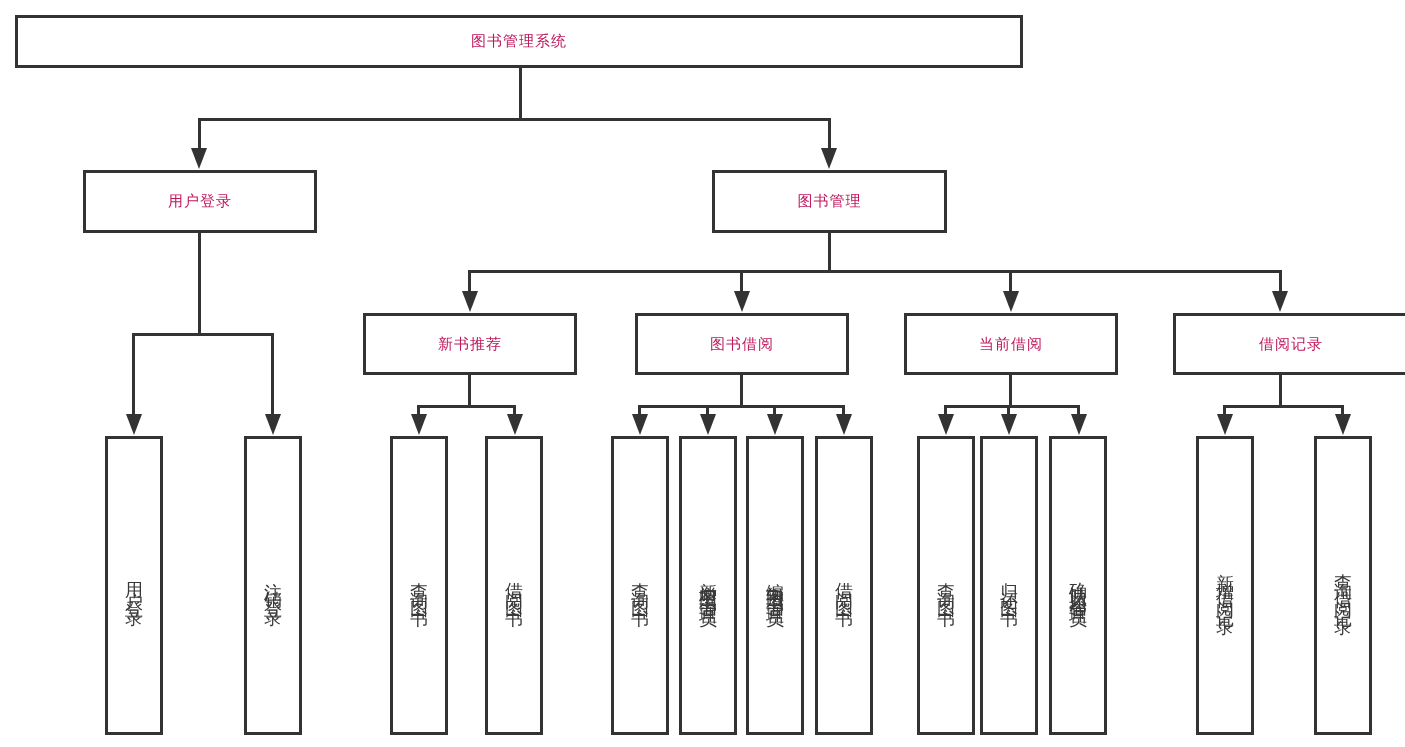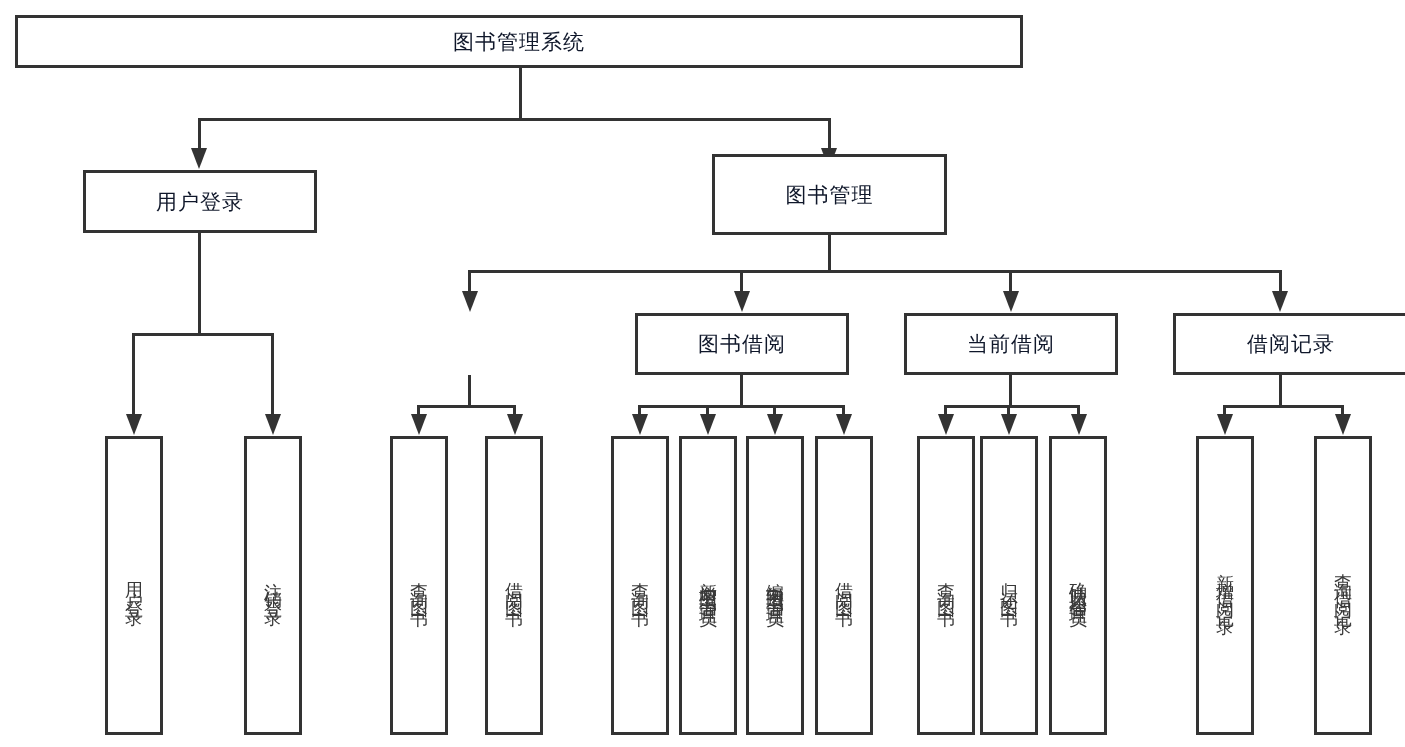--- a/index.html
+++ b/index.html
@@ -13,21 +13,21 @@
   }
   .box{
     position:absolute;
     box-sizing:border-box;
     border:3px solid #333333;
     background:#ffffff;
     display:flex;
     align-items:center;
     justify-content:center;
   }
-  .hbox{font-size:21px;letter-spacing:1px;color:#0f172a;}
+  .hbox{font-size:15px;letter-spacing:1px;color:#be185d;}
   .leafbox{width:58px;top:436px;height:299px;}
   .leafbox .vtext{
     writing-mode:vertical-rl;
     text-orientation:mixed;
     font-size:18px;
     letter-spacing:9px;
     color:#383838;
     line-height:1;
   }
   .ln{position:absolute;background:#333333;}
@@ -58,21 +58,21 @@
   <div class="ln" style="left:519px;top:68px;width:3px;height:52px;"></div>
   <div class="ln" style="left:198px;top:118px;width:633px;height:3px;"></div>
   <div class="ln" style="left:198px;top:118px;width:3px;height:31px;"></div>
   <div class="ln" style="left:828px;top:118px;width:3px;height:31px;"></div>
   <div class="ar" style="left:191px;top:148px;"></div>
   <div class="ar" style="left:821px;top:148px;"></div>
 
   <div class="box hbox" style="left:83px;top:170px;width:234px;height:63px;">
     <span>用户登录</span>
   </div>
-  <div class="box hbox" style="left:712px;top:154px;width:235px;height:81px;">
+  <div class="box hbox" style="left:712px;top:170px;width:235px;height:63px;">
     <span>图书管理</span>
   </div>
 
   <div class="ln" style="left:198px;top:233px;width:3px;height:103px;"></div>
   <div class="ln" style="left:132px;top:333px;width:142px;height:3px;"></div>
   <div class="ln" style="left:132px;top:333px;width:3px;height:82px;"></div>
   <div class="ln" style="left:271px;top:333px;width:3px;height:82px;"></div>
   <div class="ar" style="left:126px;top:414px;"></div>
   <div class="ar" style="left:265px;top:414px;"></div>
 
@@ -80,20 +80,23 @@
   <div class="ln" style="left:469px;top:270px;width:813px;height:3px;"></div>
   <div class="ln" style="left:468px;top:270px;width:3px;height:23px;"></div>
   <div class="ln" style="left:740px;top:270px;width:3px;height:23px;"></div>
   <div class="ln" style="left:1009px;top:270px;width:3px;height:23px;"></div>
   <div class="ln" style="left:1279px;top:270px;width:3px;height:23px;"></div>
   <div class="ar" style="left:462px;top:291px;"></div>
   <div class="ar" style="left:734px;top:291px;"></div>
   <div class="ar" style="left:1003px;top:291px;"></div>
   <div class="ar" style="left:1272px;top:291px;"></div>
 
+  <div class="box hbox" style="left:363px;top:313px;width:214px;height:62px;">
+    <span>新书推荐</span>
+  </div>
   <div class="box hbox" style="left:635px;top:313px;width:214px;height:62px;">
     <span>图书借阅</span>
   </div>
   <div class="box hbox" style="left:904px;top:313px;width:214px;height:62px;">
     <span>当前借阅</span>
   </div>
   <div class="box hbox" style="left:1173px;top:313px;width:236px;height:62px;">
     <span>借阅记录</span>
   </div>
 

